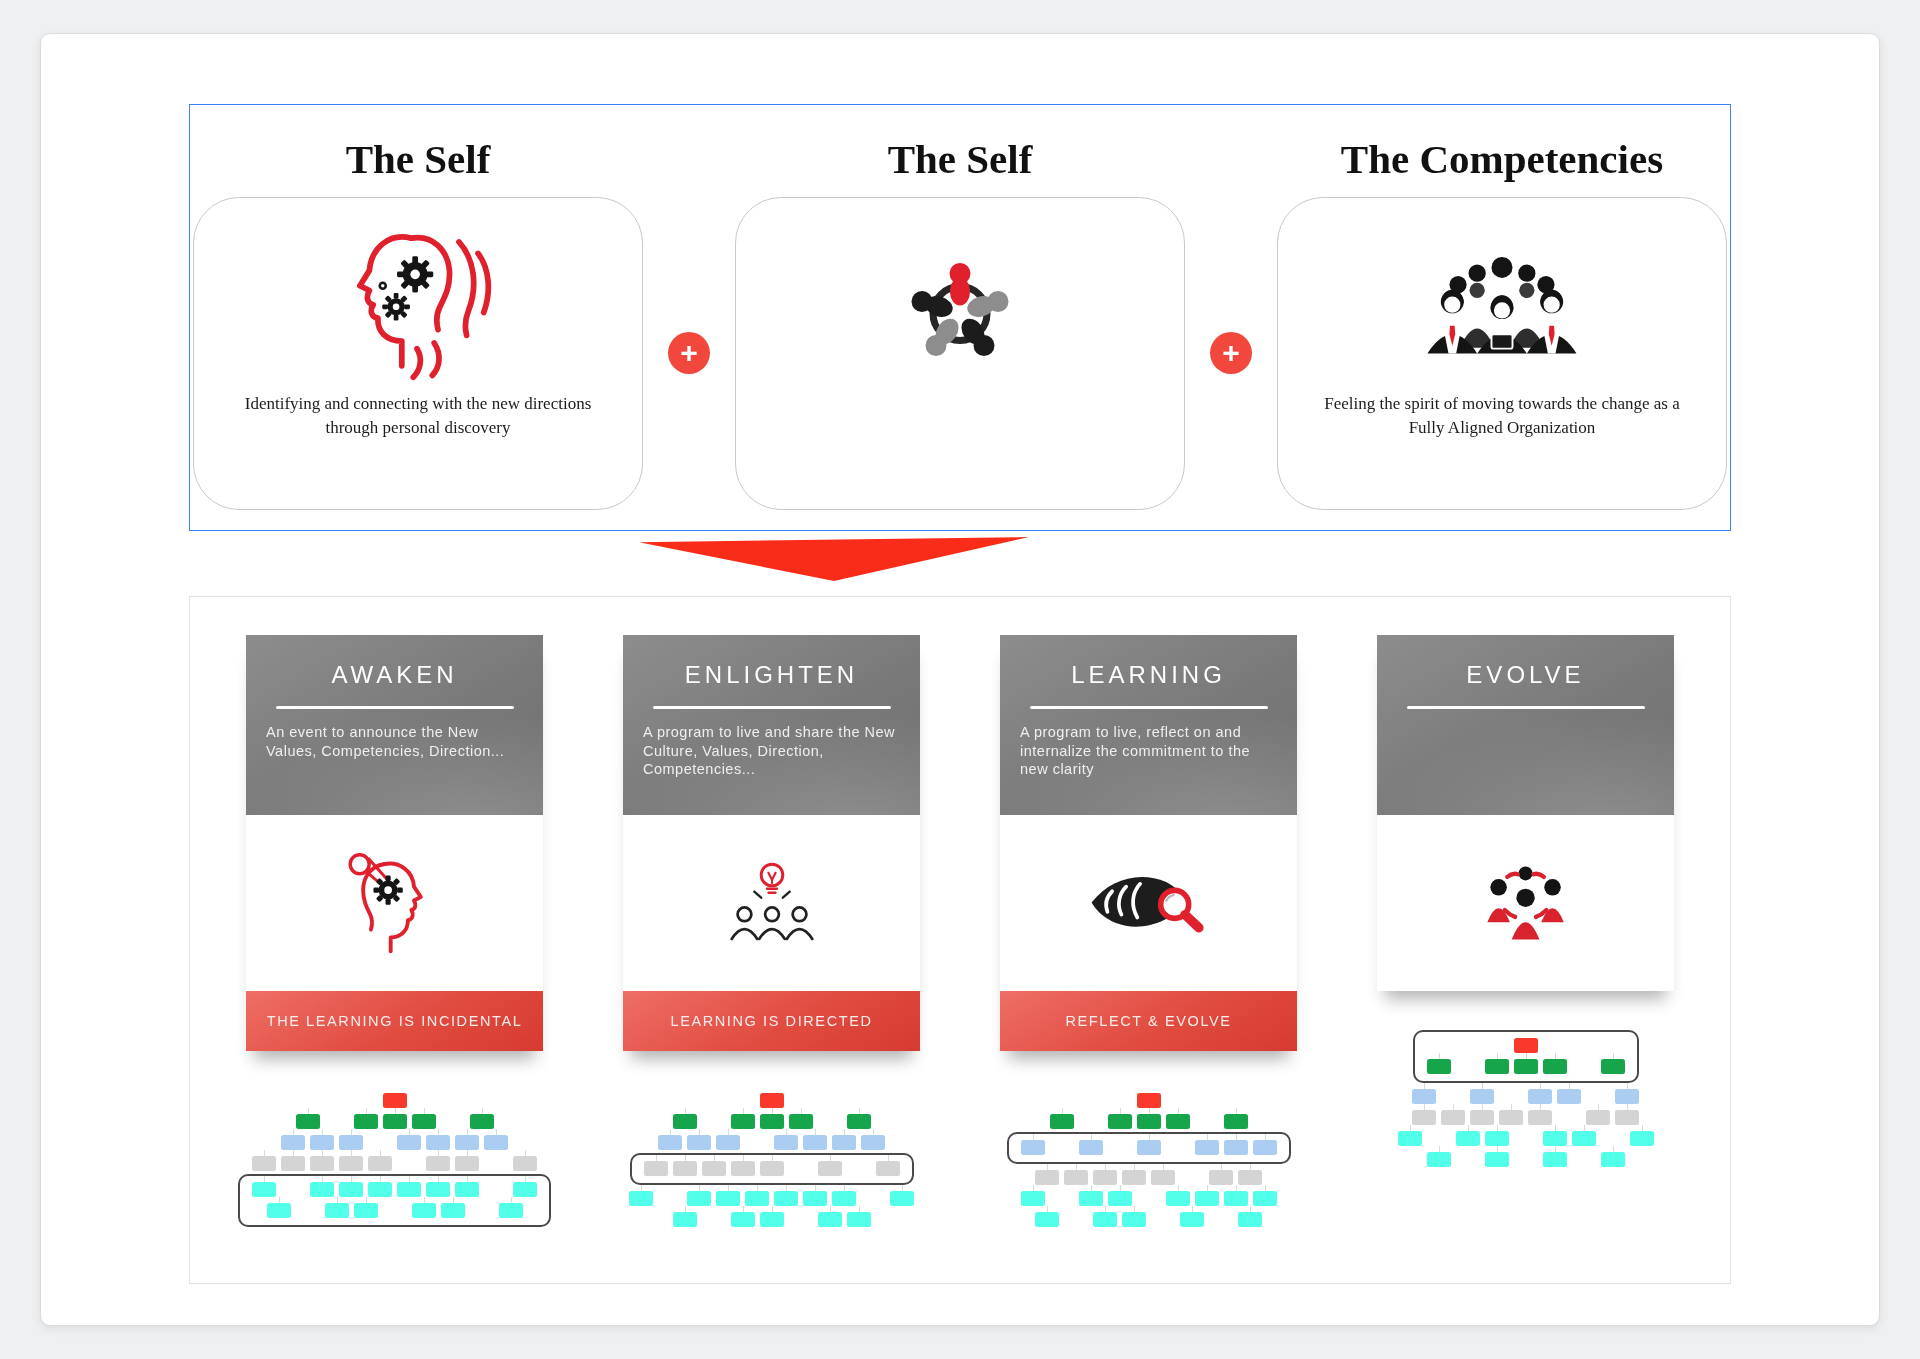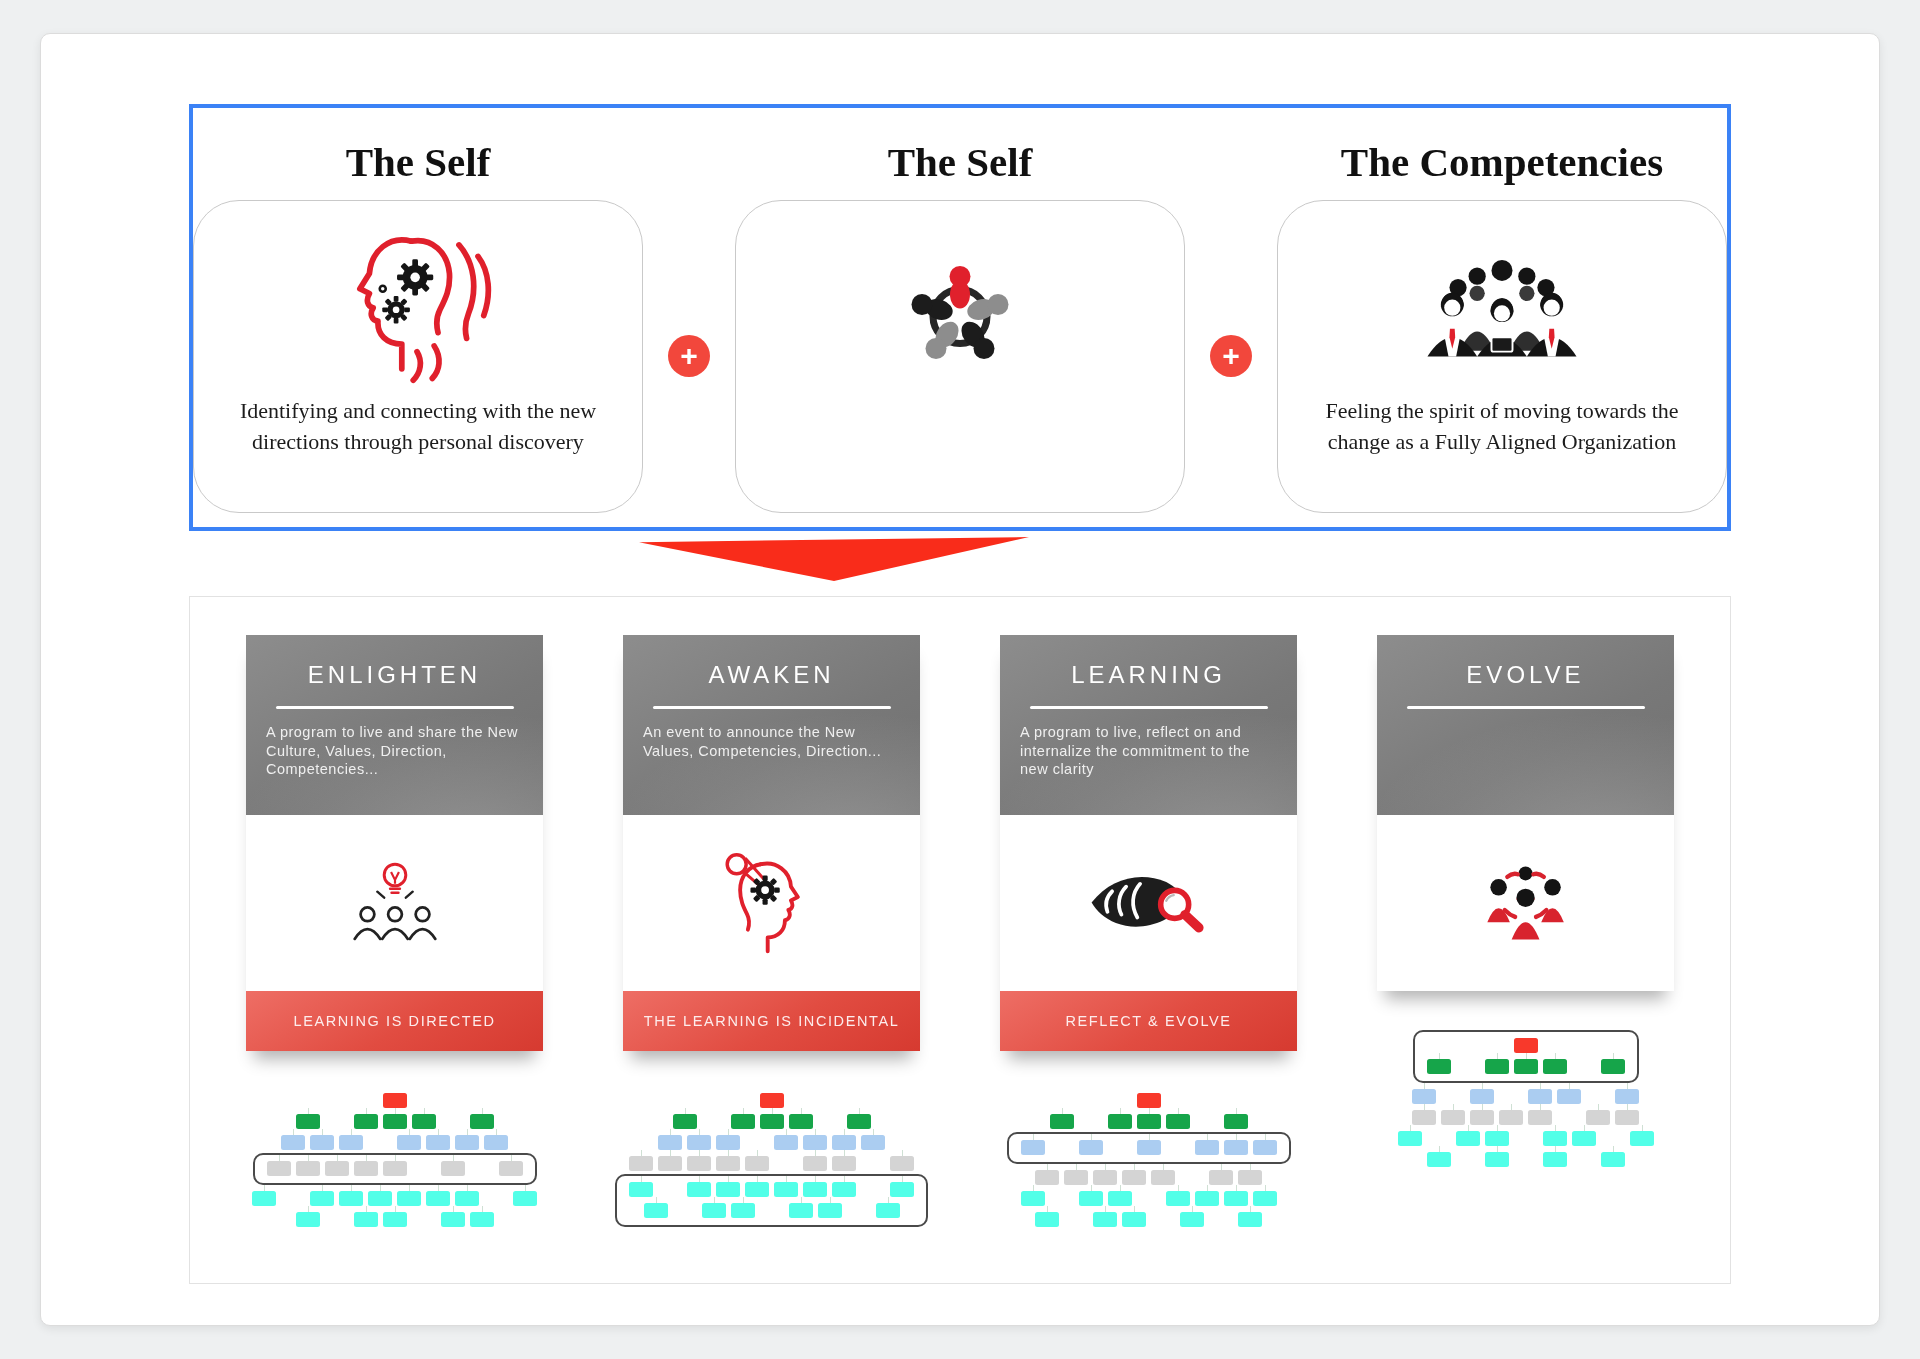--- a/index.html
+++ b/index.html
@@ -4,28 +4,28 @@
 <style>
   * { margin:0; padding:0; box-sizing:border-box; }
   html,body { width:1920px; height:1359px; }
   body { background:#eef0f1; font-family:"Liberation Sans", sans-serif; overflow:hidden; }
 
   .canvas { width:1840px; height:1293px; margin:33px auto 0; background:#ffffff;
             border:1px solid #dcdcdc; border-radius:10px; box-shadow:0 3px 10px rgba(0,0,0,.08); }
 
   
   .top-panel { width:1542px; height:427px; margin:70px auto 0; background:#fff;
-               border:4px solid #3b82f6; display:flex; justify-content:center; }
+               border:1px solid #3b82f6; display:flex; justify-content:center; }
   .pillar { width:450px; margin:0 25px; display:flex; flex-direction:column; align-items:center; }
   .pillar-title { font-family:"Liberation Serif", serif; font-size:41px; font-weight:700;
                   color:#111; margin-top:28px; height:52px; line-height:52px; }
   .pillar-card { width:450px; height:313px; margin-top:12px; border:1.5px solid #c9c9c9;
                  border-radius:46px; background:#fff; display:flex; flex-direction:column; align-items:center; }
   .pillar-icon { height:188px; display:flex; align-items:flex-end; justify-content:center; }
-  .pillar-desc { font-family:"Liberation Serif", serif; font-size:22px; color:#1c1c1c;
+  .pillar-desc { font-family:"Liberation Serif", serif; font-size:17px; color:#1c1c1c;
                  text-align:center; line-height:1.42; padding:6px 30px 0; }
   .plus { width:42px; height:42px; border-radius:50%; background:#f2473c; color:#fff;
           flex:none; align-self:flex-start; margin-top:227px; display:flex; align-items:center;
           justify-content:center; font-size:30px; font-weight:700; line-height:1; }
 
   
   .arrow-wrap { width:1542px; margin:6px auto 13px; height:46px; }
   .down-arrow { width:390px; height:44px; margin-left:450px; background:#f92c1a;
                 clip-path:polygon(0 12%, 100% 0, 50% 100%); }
 
@@ -183,111 +183,20 @@
 
   <div class="arrow-wrap">
     <div class="down-arrow"></div>
   </div>
 
   <section class="bottom-panel">
 
     <div class="phase-col">
       <div class="phase-card">
         <div class="phase-header">
-          <div class="phase-title">ENLIGHTEN</div>
-          <div class="phase-divider"></div>
-          <p class="phase-desc">A program to live and share the New Culture, Values, Direction, Competencies...</p>
-        </div>
-        <div class="phase-body">
-          <svg width="118" height="94" viewBox="0 0 120 95">
-            <circle cx="60" cy="19" r="11" fill="none" stroke="#e0202c" stroke-width="3"></circle>
-            <path d="M56 16 L60 24 L64 16 M60 24 L60 28" fill="none" stroke="#e0202c" stroke-width="2.2"></path>
-            <line x1="55" y1="33" x2="65" y2="33" stroke="#e0202c" stroke-width="2.5" stroke-linecap="round"></line>
-            <line x1="56.5" y1="37" x2="63.5" y2="37" stroke="#e0202c" stroke-width="2.5" stroke-linecap="round"></line>
-            <line x1="42" y1="36" x2="49" y2="42" stroke="#222" stroke-width="2.5" stroke-linecap="round"></line>
-            <line x1="78" y1="36" x2="71" y2="42" stroke="#222" stroke-width="2.5" stroke-linecap="round"></line>
-            <g fill="none" stroke="#222" stroke-width="2.8" stroke-linecap="round">
-              <circle cx="32" cy="59" r="7" fill="#fff"></circle>
-              <path d="M19 84 Q32 64 45 84"></path>
-              <circle cx="60" cy="59" r="7" fill="#fff"></circle>
-              <path d="M47 84 Q60 64 73 84"></path>
-              <circle cx="88" cy="59" r="7" fill="#fff"></circle>
-              <path d="M75 84 Q88 64 101 84"></path>
-            </g>
-          </svg>
-        </div>
-        <div class="phase-footer">LEARNING IS DIRECTED</div>
-      </div>
-      <div class="org-chart">
-          <div class="chart-seg">
-            <div class="crow">
-              <div class="ob" style="background: rgb(248, 57, 43);"></div>
-            </div>
-            <div class="crow">
-              <div class="ob tick" style="background: rgb(22, 165, 74);"></div>
-              <div class="ob gap"></div>
-              <div class="ob tick" style="background: rgb(22, 165, 74);"></div>
-              <div class="ob tick" style="background: rgb(22, 165, 74);"></div>
-              <div class="ob tick" style="background: rgb(22, 165, 74);"></div>
-              <div class="ob gap"></div>
-              <div class="ob tick" style="background: rgb(22, 165, 74);"></div>
-            </div>
-            <div class="crow">
-              <div class="ob tick" style="background: rgb(171, 205, 241);"></div>
-              <div class="ob tick" style="background: rgb(171, 205, 241);"></div>
-              <div class="ob tick" style="background: rgb(171, 205, 241);"></div>
-              <div class="ob gap"></div>
-              <div class="ob tick" style="background: rgb(171, 205, 241);"></div>
-              <div class="ob tick" style="background: rgb(171, 205, 241);"></div>
-              <div class="ob tick" style="background: rgb(171, 205, 241);"></div>
-              <div class="ob tick" style="background: rgb(171, 205, 241);"></div>
-            </div>
-          </div>
-          <div class="chart-seg hl">
-            <div class="crow">
-              <div class="ob tick" style="background: rgb(212, 212, 212);"></div>
-              <div class="ob tick" style="background: rgb(212, 212, 212);"></div>
-              <div class="ob tick" style="background: rgb(212, 212, 212);"></div>
-              <div class="ob tick" style="background: rgb(212, 212, 212);"></div>
-              <div class="ob tick" style="background: rgb(212, 212, 212);"></div>
-              <div class="ob gap"></div>
-              <div class="ob tick" style="background: rgb(212, 212, 212);"></div>
-              <div class="ob gap"></div>
-              <div class="ob tick" style="background: rgb(212, 212, 212);"></div>
-            </div>
-          </div>
-          <div class="chart-seg">
-            <div class="crow">
-              <div class="ob tick" style="background: rgb(82, 255, 232);"></div>
-              <div class="ob gap"></div>
-              <div class="ob tick" style="background: rgb(82, 255, 232);"></div>
-              <div class="ob tick" style="background: rgb(82, 255, 232);"></div>
-              <div class="ob tick" style="background: rgb(82, 255, 232);"></div>
-              <div class="ob tick" style="background: rgb(82, 255, 232);"></div>
-              <div class="ob tick" style="background: rgb(82, 255, 232);"></div>
-              <div class="ob tick" style="background: rgb(82, 255, 232);"></div>
-              <div class="ob gap"></div>
-              <div class="ob tick" style="background: rgb(82, 255, 232);"></div>
-            </div>
-            <div class="crow">
-              <div class="ob tick" style="background: rgb(82, 255, 232);"></div>
-              <div class="ob gap"></div>
-              <div class="ob tick" style="background: rgb(82, 255, 232);"></div>
-              <div class="ob tick" style="background: rgb(82, 255, 232);"></div>
-              <div class="ob gap"></div>
-              <div class="ob tick" style="background: rgb(82, 255, 232);"></div>
-              <div class="ob tick" style="background: rgb(82, 255, 232);"></div>
-            </div>
-          </div>
-        </div>
-    </div>
-
-    <div class="phase-col">
-      <div class="phase-card">
-        <div class="phase-header">
           <div class="phase-title">AWAKEN</div>
           <div class="phase-divider"></div>
           <p class="phase-desc">An event to announce the New Values, Competencies, Direction...</p>
         </div>
         <div class="phase-body">
           <svg width="112" height="118" viewBox="0 0 130 130">
             <g fill="none" stroke="#e0202c" stroke-width="4.5" stroke-linecap="round" stroke-linejoin="round">
               <path d="M52 20 C70 16 86 28 87 46 L95 58 L87 62 C90 67 89 72 84 73 C87 78 86 84 80 85 C80 97 72 105 60 105 L60 121"></path>
               <path d="M52 20 C38 22 28 34 28 50 C28 62 32 70 36 78 C39 84 39 90 37 96"></path>
             </g>
@@ -373,20 +282,111 @@
               <div class="ob gap"></div>
               <div class="ob tick" style="background: rgb(82, 255, 232);"></div>
             </div>
           </div>
         </div>
     </div>
 
     <div class="phase-col">
       <div class="phase-card">
         <div class="phase-header">
+          <div class="phase-title">ENLIGHTEN</div>
+          <div class="phase-divider"></div>
+          <p class="phase-desc">A program to live and share the New Culture, Values, Direction, Competencies...</p>
+        </div>
+        <div class="phase-body">
+          <svg width="118" height="94" viewBox="0 0 120 95">
+            <circle cx="60" cy="19" r="11" fill="none" stroke="#e0202c" stroke-width="3"></circle>
+            <path d="M56 16 L60 24 L64 16 M60 24 L60 28" fill="none" stroke="#e0202c" stroke-width="2.2"></path>
+            <line x1="55" y1="33" x2="65" y2="33" stroke="#e0202c" stroke-width="2.5" stroke-linecap="round"></line>
+            <line x1="56.5" y1="37" x2="63.5" y2="37" stroke="#e0202c" stroke-width="2.5" stroke-linecap="round"></line>
+            <line x1="42" y1="36" x2="49" y2="42" stroke="#222" stroke-width="2.5" stroke-linecap="round"></line>
+            <line x1="78" y1="36" x2="71" y2="42" stroke="#222" stroke-width="2.5" stroke-linecap="round"></line>
+            <g fill="none" stroke="#222" stroke-width="2.8" stroke-linecap="round">
+              <circle cx="32" cy="59" r="7" fill="#fff"></circle>
+              <path d="M19 84 Q32 64 45 84"></path>
+              <circle cx="60" cy="59" r="7" fill="#fff"></circle>
+              <path d="M47 84 Q60 64 73 84"></path>
+              <circle cx="88" cy="59" r="7" fill="#fff"></circle>
+              <path d="M75 84 Q88 64 101 84"></path>
+            </g>
+          </svg>
+        </div>
+        <div class="phase-footer">LEARNING IS DIRECTED</div>
+      </div>
+      <div class="org-chart">
+          <div class="chart-seg">
+            <div class="crow">
+              <div class="ob" style="background: rgb(248, 57, 43);"></div>
+            </div>
+            <div class="crow">
+              <div class="ob tick" style="background: rgb(22, 165, 74);"></div>
+              <div class="ob gap"></div>
+              <div class="ob tick" style="background: rgb(22, 165, 74);"></div>
+              <div class="ob tick" style="background: rgb(22, 165, 74);"></div>
+              <div class="ob tick" style="background: rgb(22, 165, 74);"></div>
+              <div class="ob gap"></div>
+              <div class="ob tick" style="background: rgb(22, 165, 74);"></div>
+            </div>
+            <div class="crow">
+              <div class="ob tick" style="background: rgb(171, 205, 241);"></div>
+              <div class="ob tick" style="background: rgb(171, 205, 241);"></div>
+              <div class="ob tick" style="background: rgb(171, 205, 241);"></div>
+              <div class="ob gap"></div>
+              <div class="ob tick" style="background: rgb(171, 205, 241);"></div>
+              <div class="ob tick" style="background: rgb(171, 205, 241);"></div>
+              <div class="ob tick" style="background: rgb(171, 205, 241);"></div>
+              <div class="ob tick" style="background: rgb(171, 205, 241);"></div>
+            </div>
+          </div>
+          <div class="chart-seg hl">
+            <div class="crow">
+              <div class="ob tick" style="background: rgb(212, 212, 212);"></div>
+              <div class="ob tick" style="background: rgb(212, 212, 212);"></div>
+              <div class="ob tick" style="background: rgb(212, 212, 212);"></div>
+              <div class="ob tick" style="background: rgb(212, 212, 212);"></div>
+              <div class="ob tick" style="background: rgb(212, 212, 212);"></div>
+              <div class="ob gap"></div>
+              <div class="ob tick" style="background: rgb(212, 212, 212);"></div>
+              <div class="ob gap"></div>
+              <div class="ob tick" style="background: rgb(212, 212, 212);"></div>
+            </div>
+          </div>
+          <div class="chart-seg">
+            <div class="crow">
+              <div class="ob tick" style="background: rgb(82, 255, 232);"></div>
+              <div class="ob gap"></div>
+              <div class="ob tick" style="background: rgb(82, 255, 232);"></div>
+              <div class="ob tick" style="background: rgb(82, 255, 232);"></div>
+              <div class="ob tick" style="background: rgb(82, 255, 232);"></div>
+              <div class="ob tick" style="background: rgb(82, 255, 232);"></div>
+              <div class="ob tick" style="background: rgb(82, 255, 232);"></div>
+              <div class="ob tick" style="background: rgb(82, 255, 232);"></div>
+              <div class="ob gap"></div>
+              <div class="ob tick" style="background: rgb(82, 255, 232);"></div>
+            </div>
+            <div class="crow">
+              <div class="ob tick" style="background: rgb(82, 255, 232);"></div>
+              <div class="ob gap"></div>
+              <div class="ob tick" style="background: rgb(82, 255, 232);"></div>
+              <div class="ob tick" style="background: rgb(82, 255, 232);"></div>
+              <div class="ob gap"></div>
+              <div class="ob tick" style="background: rgb(82, 255, 232);"></div>
+              <div class="ob tick" style="background: rgb(82, 255, 232);"></div>
+            </div>
+          </div>
+        </div>
+    </div>
+
+    <div class="phase-col">
+      <div class="phase-card">
+        <div class="phase-header">
           <div class="phase-title">LEARNING</div>
           <div class="phase-divider"></div>
           <p class="phase-desc">A program to live, reflect on and internalize the commitment to the new clarity</p>
         </div>
         <div class="phase-body">
           <svg width="126" height="80" viewBox="0 0 135 85">
             <path d="M6 42 C26 16 58 8 86 20 C96 25 103 33 107 42 C90 64 58 74 32 64 C20 59 11 51 6 42 Z" fill="#1d1d1d"></path>
             <g fill="none" stroke="#fff" stroke-width="4" stroke-linecap="round">
               <path d="M28 30 C22 36 20 44 23 52"></path>
               <path d="M43 25 C35 33 33 45 38 55"></path>

